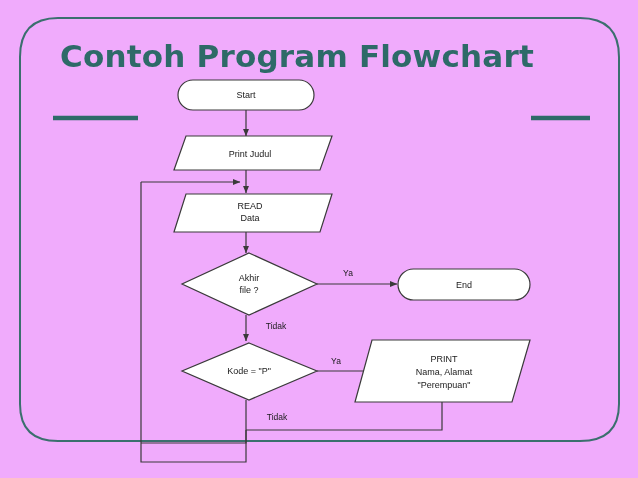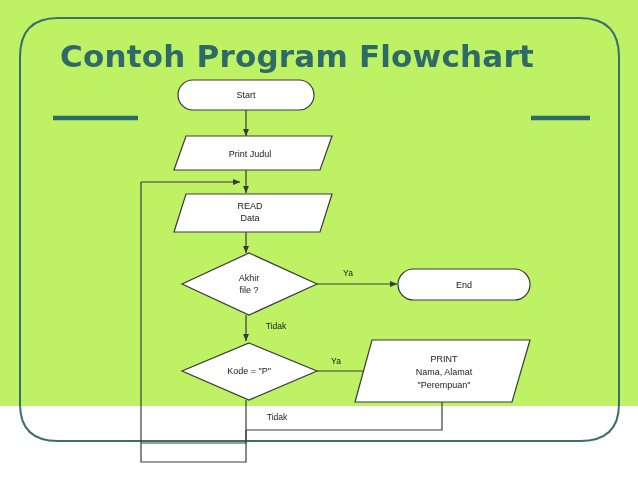--- a/index.html
+++ b/index.html
@@ -2,21 +2,21 @@
 <html><head>
 <meta charset="utf-8">
 <style>
   html,body{margin:0;padding:0;background:#ffffff;}
   body{
     width:638px;height:478px;
     font-family:"Liberation Sans","DejaVu Sans",sans-serif;
     overflow:hidden;position:relative;
   }
   #slide{
-    position:absolute;inset:0;width:638px;height:406px;background:#bef264;
+    position:absolute;inset:0;width:638px;height:478px;background:#f0abfc;
   }
   
   .frame-svg{position:absolute;left:0;top:0;width:638px;height:478px;pointer-events:none;}
   
   .title{
     position:absolute;left:60px;top:38px;
     font-size:31px;font-weight:bold;letter-spacing:.2px;
     color:#2e6a68;white-space:nowrap;
     font-family:"DejaVu Sans","Liberation Sans",sans-serif;
   }

